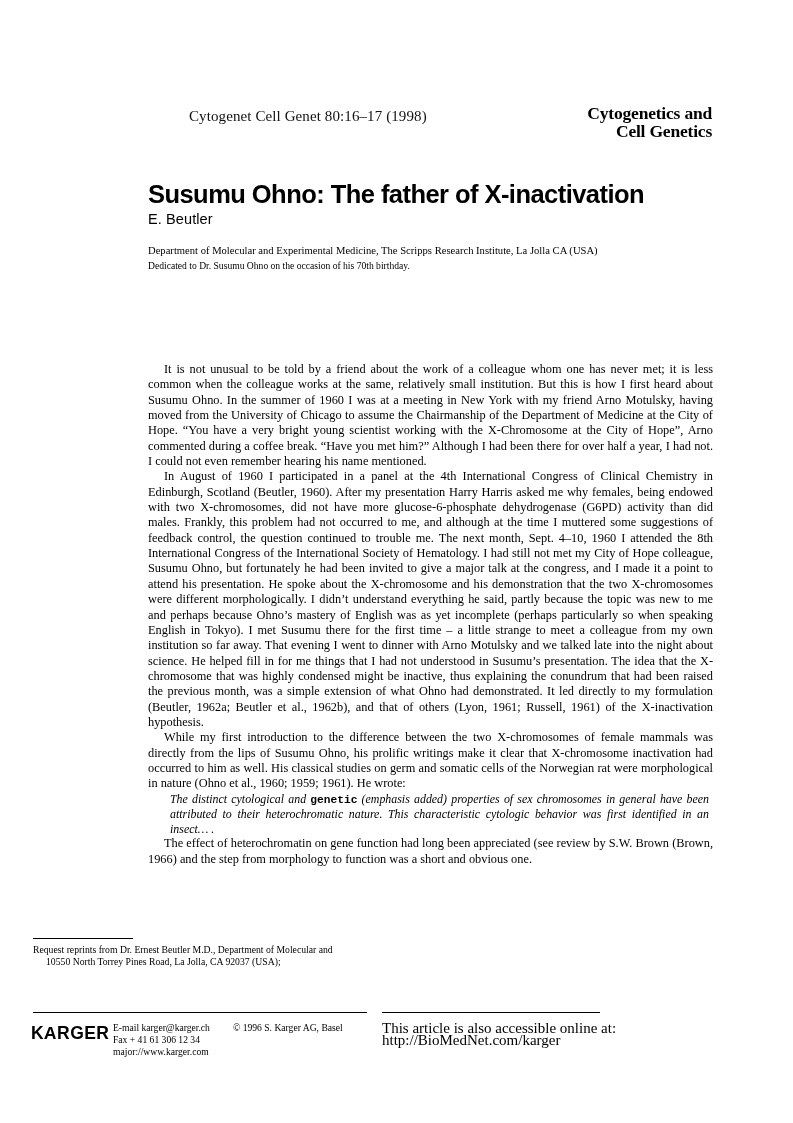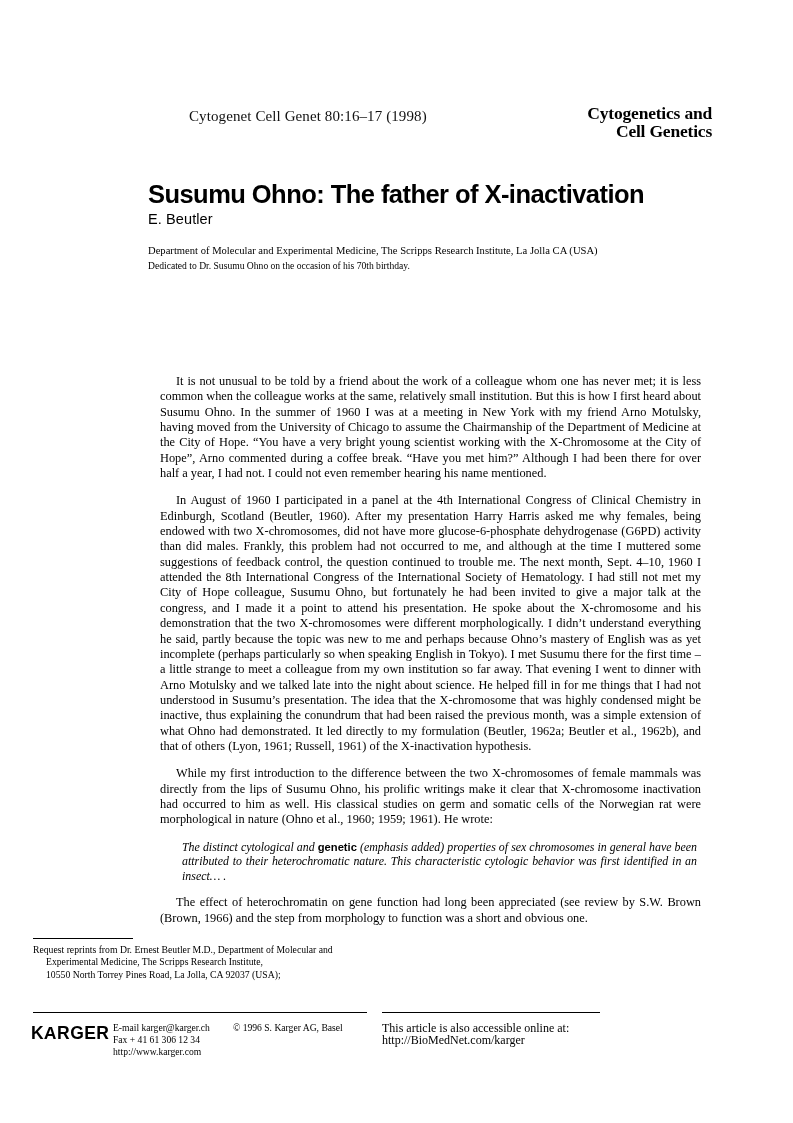--- a/index.html
+++ b/index.html
@@ -103,41 +103,41 @@
     width: 565px;
     font-family: "Liberation Serif", serif;
     font-size: 12.35px;
     line-height: 15.35px;
     text-align: justify;
     color: #000;
     -webkit-hyphens: none;
     hyphens: none;
   }
   .body-col p {
-    margin: 12px;
+    margin: 0;
     text-indent: 16px;
   }
   .body-col p.noindent {
     text-indent: 0;
   }
 
   .quote {
     margin: 9px 0 9px 0;
     padding-left: 22px;
     padding-right: 4px;
     font-style: italic;
     font-size: 11.9px;
     line-height: 14.6px;
     text-align: justify;
     text-indent: 0;
   }
   .quote b {
     font-style: normal;
     font-weight: bold;
-    font-family: Liberation Sans, sans-serif;
+    font-family: Liberation Mono, monospace;
     font-size: 11.2px;
   }
   .after-quote {
     margin-top: 9px;
   }
 
   
   .reprint-rule {
     position: absolute;
     left: 33px;
@@ -210,21 +210,21 @@
     font-family: "Liberation Serif", serif;
     font-size: 9.6px;
     line-height: 12.1px;
     color: #000;
   }
   .footer-online {
     position: absolute;
     left: 382px;
     top: 1022px;
     font-family: "Liberation Serif", serif;
-    font-size: 12px;
+    font-size: 15px;
     line-height: 12.1px;
     color: #000;
   }
 </style>
 </head>
 <body>
 
 <div class="page">
 
   <div class="runhead">Cytogenet Cell Genet 80:16–17 (1998)</div>
@@ -250,35 +250,34 @@
     <p class="quote noindent">
       <span>The distinct cytological and </span><b>genetic</b><span> (emphasis added) properties of sex chromosomes in general have been attributed to their heterochromatic nature. This characteristic cytologic behavior was first identified in an insect… .</span>
     </p>
 
     <p class="after-quote">The effect of heterochromatin on gene function had long been appreciated (see review by S.W. Brown (Brown, 1966) and the step from morphology to function was a short and obvious one.</p>
   </div>
 
   <div class="reprint-rule"></div>
   <div class="reprint">
     <span>Request reprints from Dr. Ernest Beutler M.D., Department of Molecular and</span>
-    <span class="ind">Experimental Medicine, The Scripps Research Institute,</span>
     <span class="ind">10550 North Torrey Pines Road, La Jolla, CA 92037 (USA);</span>
   </div>
 
   <div class="footer-rule-left"></div>
   <div class="footer-rule-right"></div>
 
   <div class="karger-logo">
     <span>K</span><span class="kA">A</span><span>RGER</span>
   </div>
 
   <div class="footer-contact">
     <div>E-mail karger@karger.ch</div>
     <div>Fax + 41 61 306 12 34</div>
-    <div>http://www.karger.com</div>
+    <div>major://www.karger.com</div>
   </div>
 
   <div class="footer-copyright">© 1996 S. Karger AG, Basel</div>
 
   <div class="footer-online">
     <div>This article is also accessible online at:</div>
     <div>http://BioMedNet.com/karger</div>
   </div>
 
 </div>

